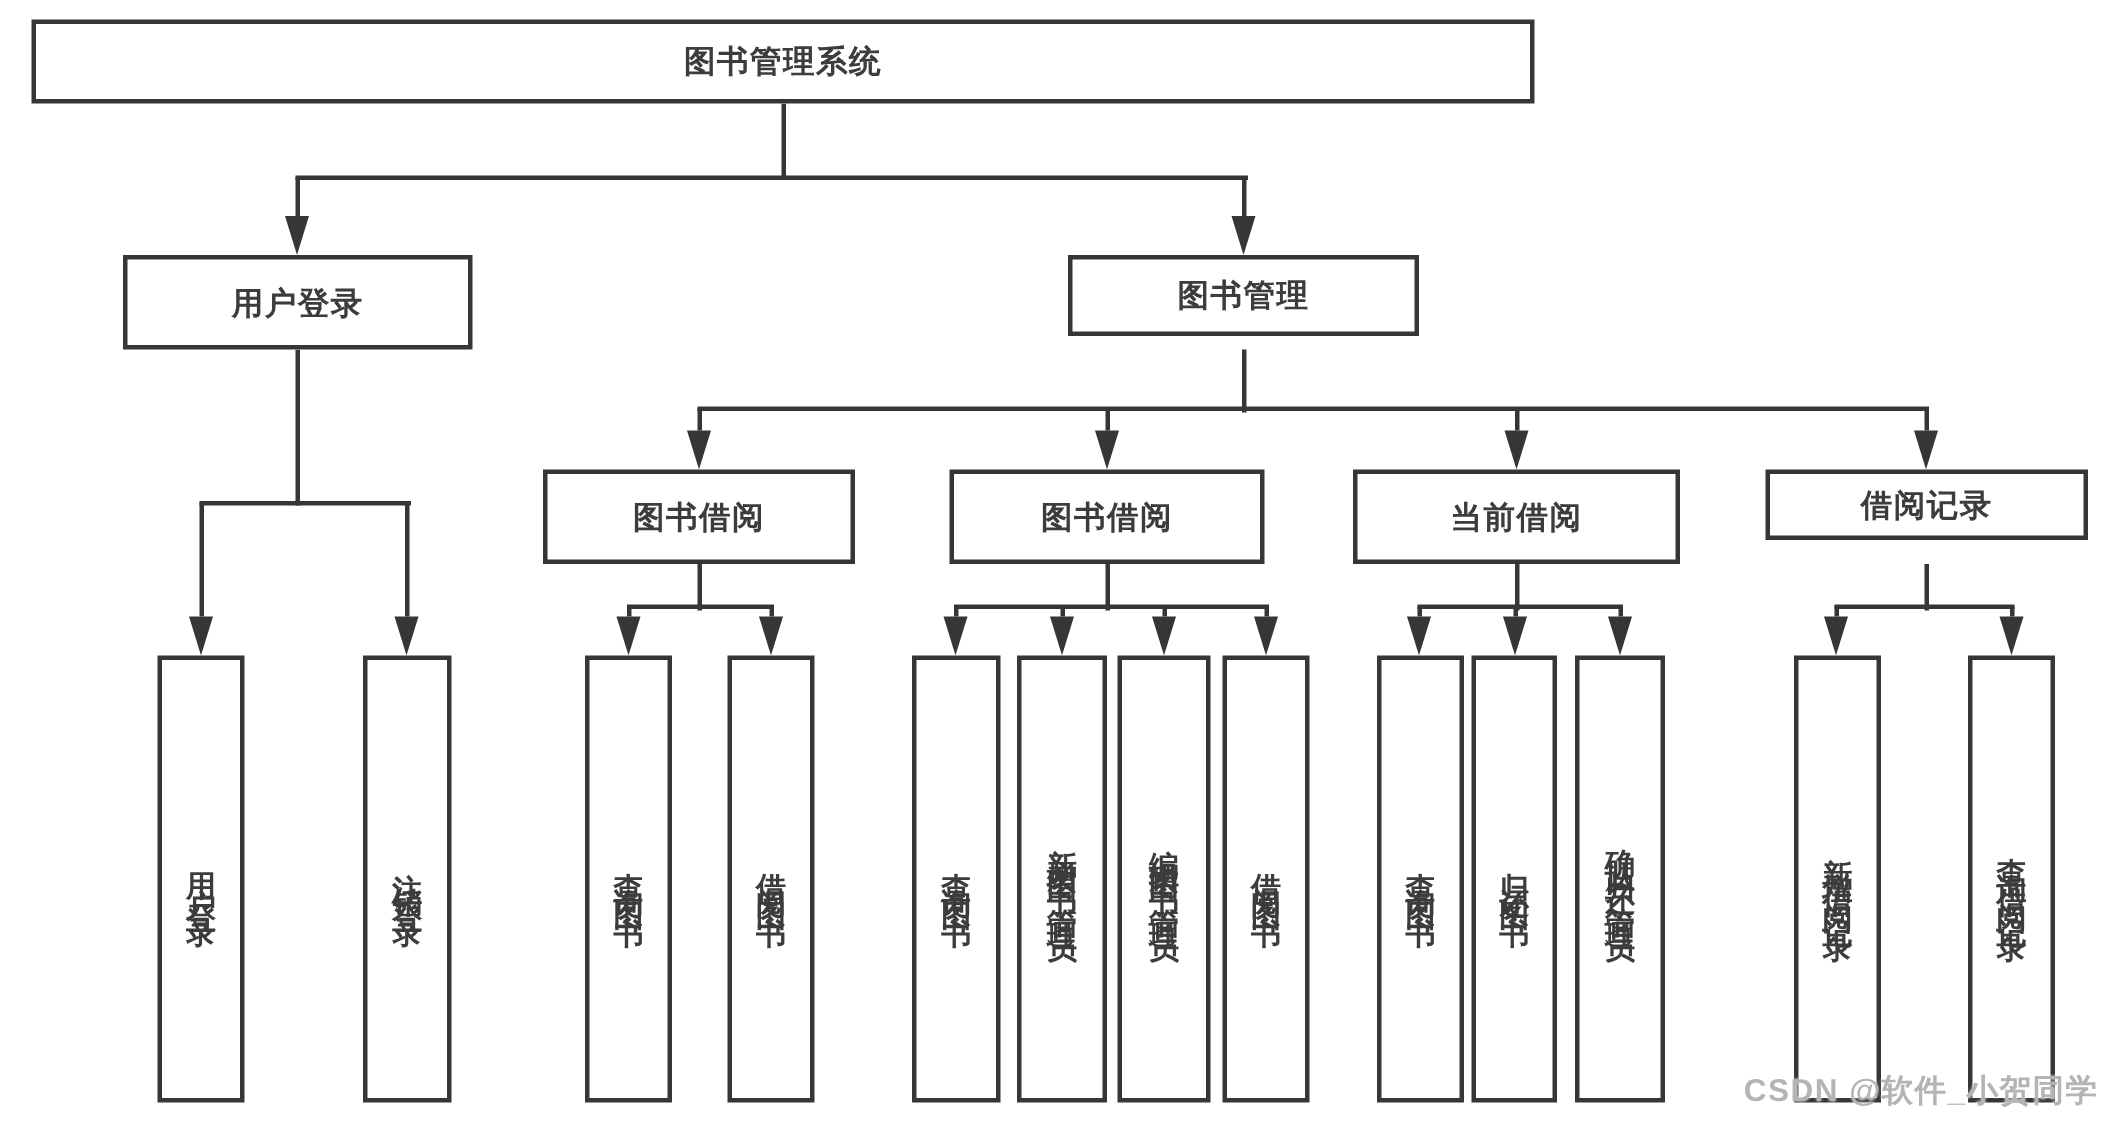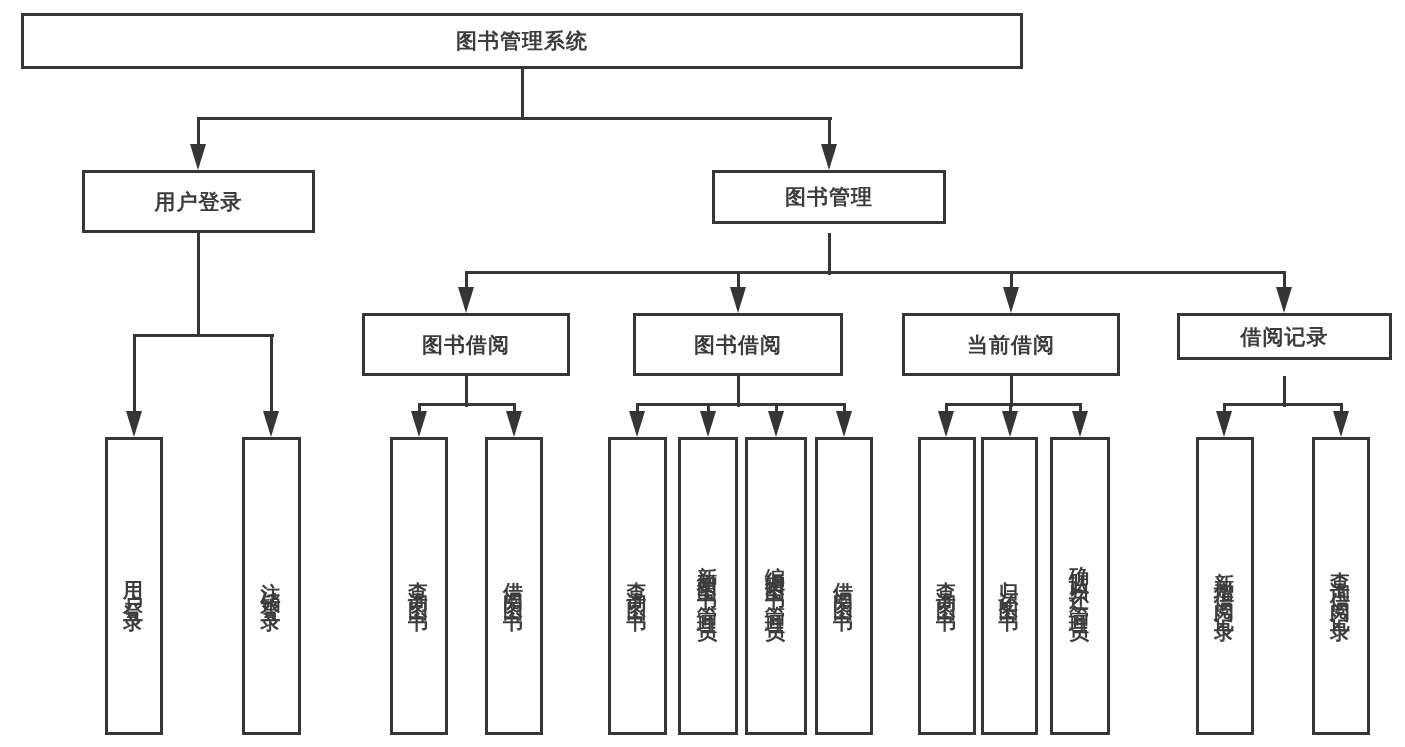--- a/index.html
+++ b/index.html
@@ -113,20 +113,21 @@
     <span class="v-label" style="letter-spacing:8px;">确认归还（管理员）</span>
   </div>
 
   <div class="box" style="left:1196px;top:437px;width:58px;height:298px;">
     <span class="v-label">新增借阅记录</span>
   </div>
   <div class="box" style="left:1312px;top:437px;width:58px;height:298px;">
     <span class="v-label">查询借阅记录</span>
   </div>
 
+  <div id="watermark">CSDN @软件_小贺同学</div>
 <div style="position: absolute; background: rgb(54, 54, 54); z-index: 1; left: 520.5px; top: 69px; width: 3px; height: 51px;"></div>
     <div style="position: absolute; background: rgb(54, 54, 54); z-index: 1; left: 196.5px; top: 233px; width: 3px; height: 104px;"></div>
     <div style="position: absolute; background: rgb(54, 54, 54); z-index: 1; left: 827.5px; top: 233px; width: 3px; height: 42px;"></div>
     <div style="position: absolute; background: rgb(54, 54, 54); z-index: 1; left: 464.5px; top: 376px; width: 3px; height: 31px;"></div>
     <div style="position: absolute; background: rgb(54, 54, 54); z-index: 1; left: 736.5px; top: 376px; width: 3px; height: 31px;"></div>
     <div style="position: absolute; background: rgb(54, 54, 54); z-index: 1; left: 1009.5px; top: 376px; width: 3px; height: 31px;"></div>
     <div style="position: absolute; background: rgb(54, 54, 54); z-index: 1; left: 1282.5px; top: 376px; width: 3px; height: 31px;"></div>
     <div style="position: absolute; background: rgb(54, 54, 54); z-index: 1; left: 196.5px; top: 116.5px; width: 635px; height: 3px;"></div>
     <div style="position: absolute; background: rgb(54, 54, 54); z-index: 1; left: 132.5px; top: 333.5px; width: 141px; height: 3px;"></div>
     <div style="position: absolute; background: rgb(54, 54, 54); z-index: 1; left: 464.5px; top: 270.5px; width: 821px; height: 3px;"></div>

